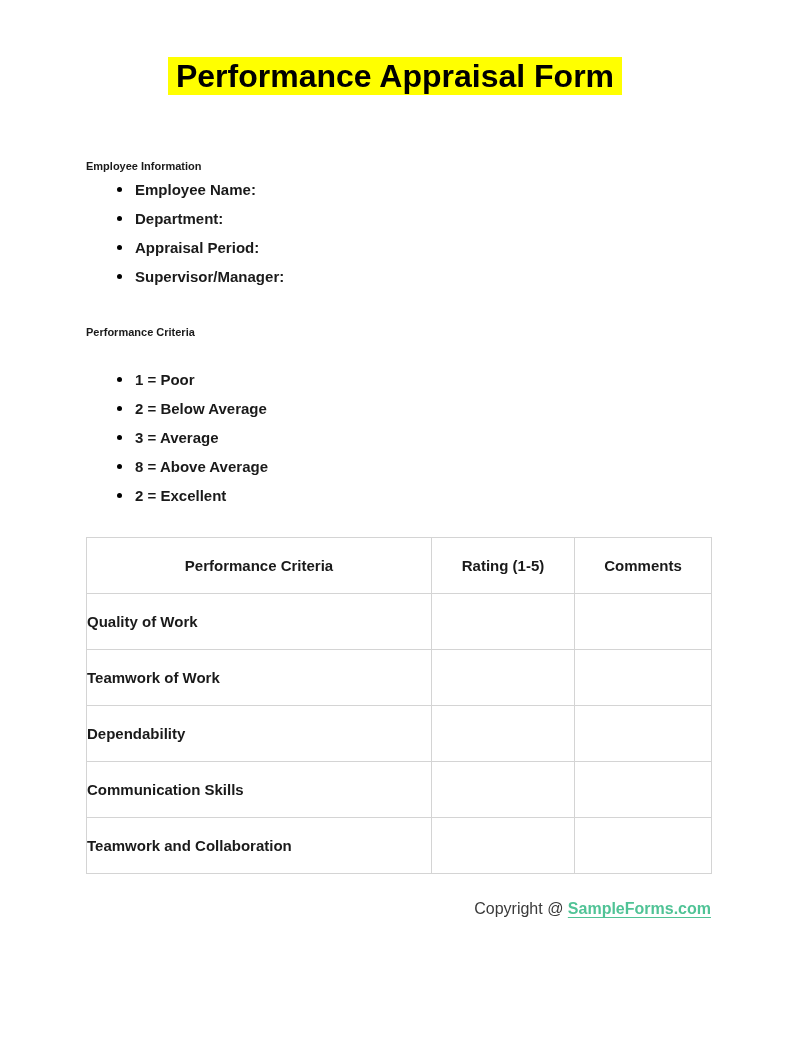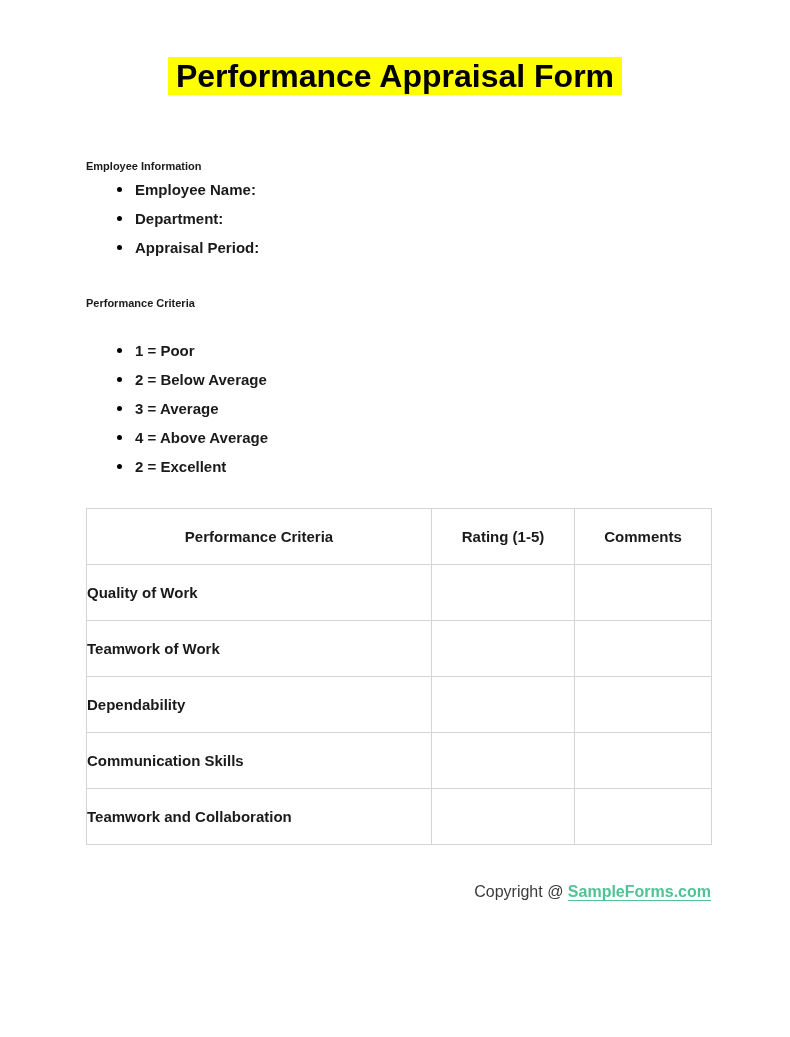--- a/index.html
+++ b/index.html
@@ -88,21 +88,21 @@
   }
   table.criteria-table th { text-align: center; }
   table.criteria-table td.criteria-cell {
     text-align: left;
   }
   col.c1 { width: 345px; }
   col.c2 { width: 143px; }
   col.c3 { width: 137px; }
   
   .footer {
-    margin-top: 38px;
+    margin-top: 26px;
     text-align: right;
     padding-right: 79px;
     font-size: 16px;
     color: #3a3a3a;
     padding-left: 40px;
   }
   .footer a {
     color: #50c396;
     font-weight: bold;
     text-decoration: underline;
@@ -125,41 +125,45 @@
         <span>Employee Name:</span>
       </li>
     <li>
         <span class="bullet-dot"></span>
         <span>Department:</span>
       </li>
     <li>
         <span class="bullet-dot"></span>
         <span>Appraisal Period:</span>
       </li>
+    <li>
+        <span class="bullet-dot"></span>
+        <span>Supervisor/Manager:</span>
+      </li>
   </ul>
 
   <h2 class="section-heading perf-heading">Performance Criteria</h2>
 
 
   <ul class="bullets scale">
     <li>
         <span class="bullet-dot"></span>
         <span>1 = Poor</span>
       </li>
     <li>
         <span class="bullet-dot"></span>
         <span>2 = Below Average</span>
       </li>
     <li>
         <span class="bullet-dot"></span>
         <span>3 = Average</span>
       </li>
     <li>
         <span class="bullet-dot"></span>
-        <span>4 = Above Average</span>
+        <span>8 = Above Average</span>
       </li>
     <li>
         <span class="bullet-dot"></span>
         <span>2 = Excellent</span>
       </li>
   </ul>
 
   <table class="criteria-table">
     <colgroup>
         <col class="c1">

